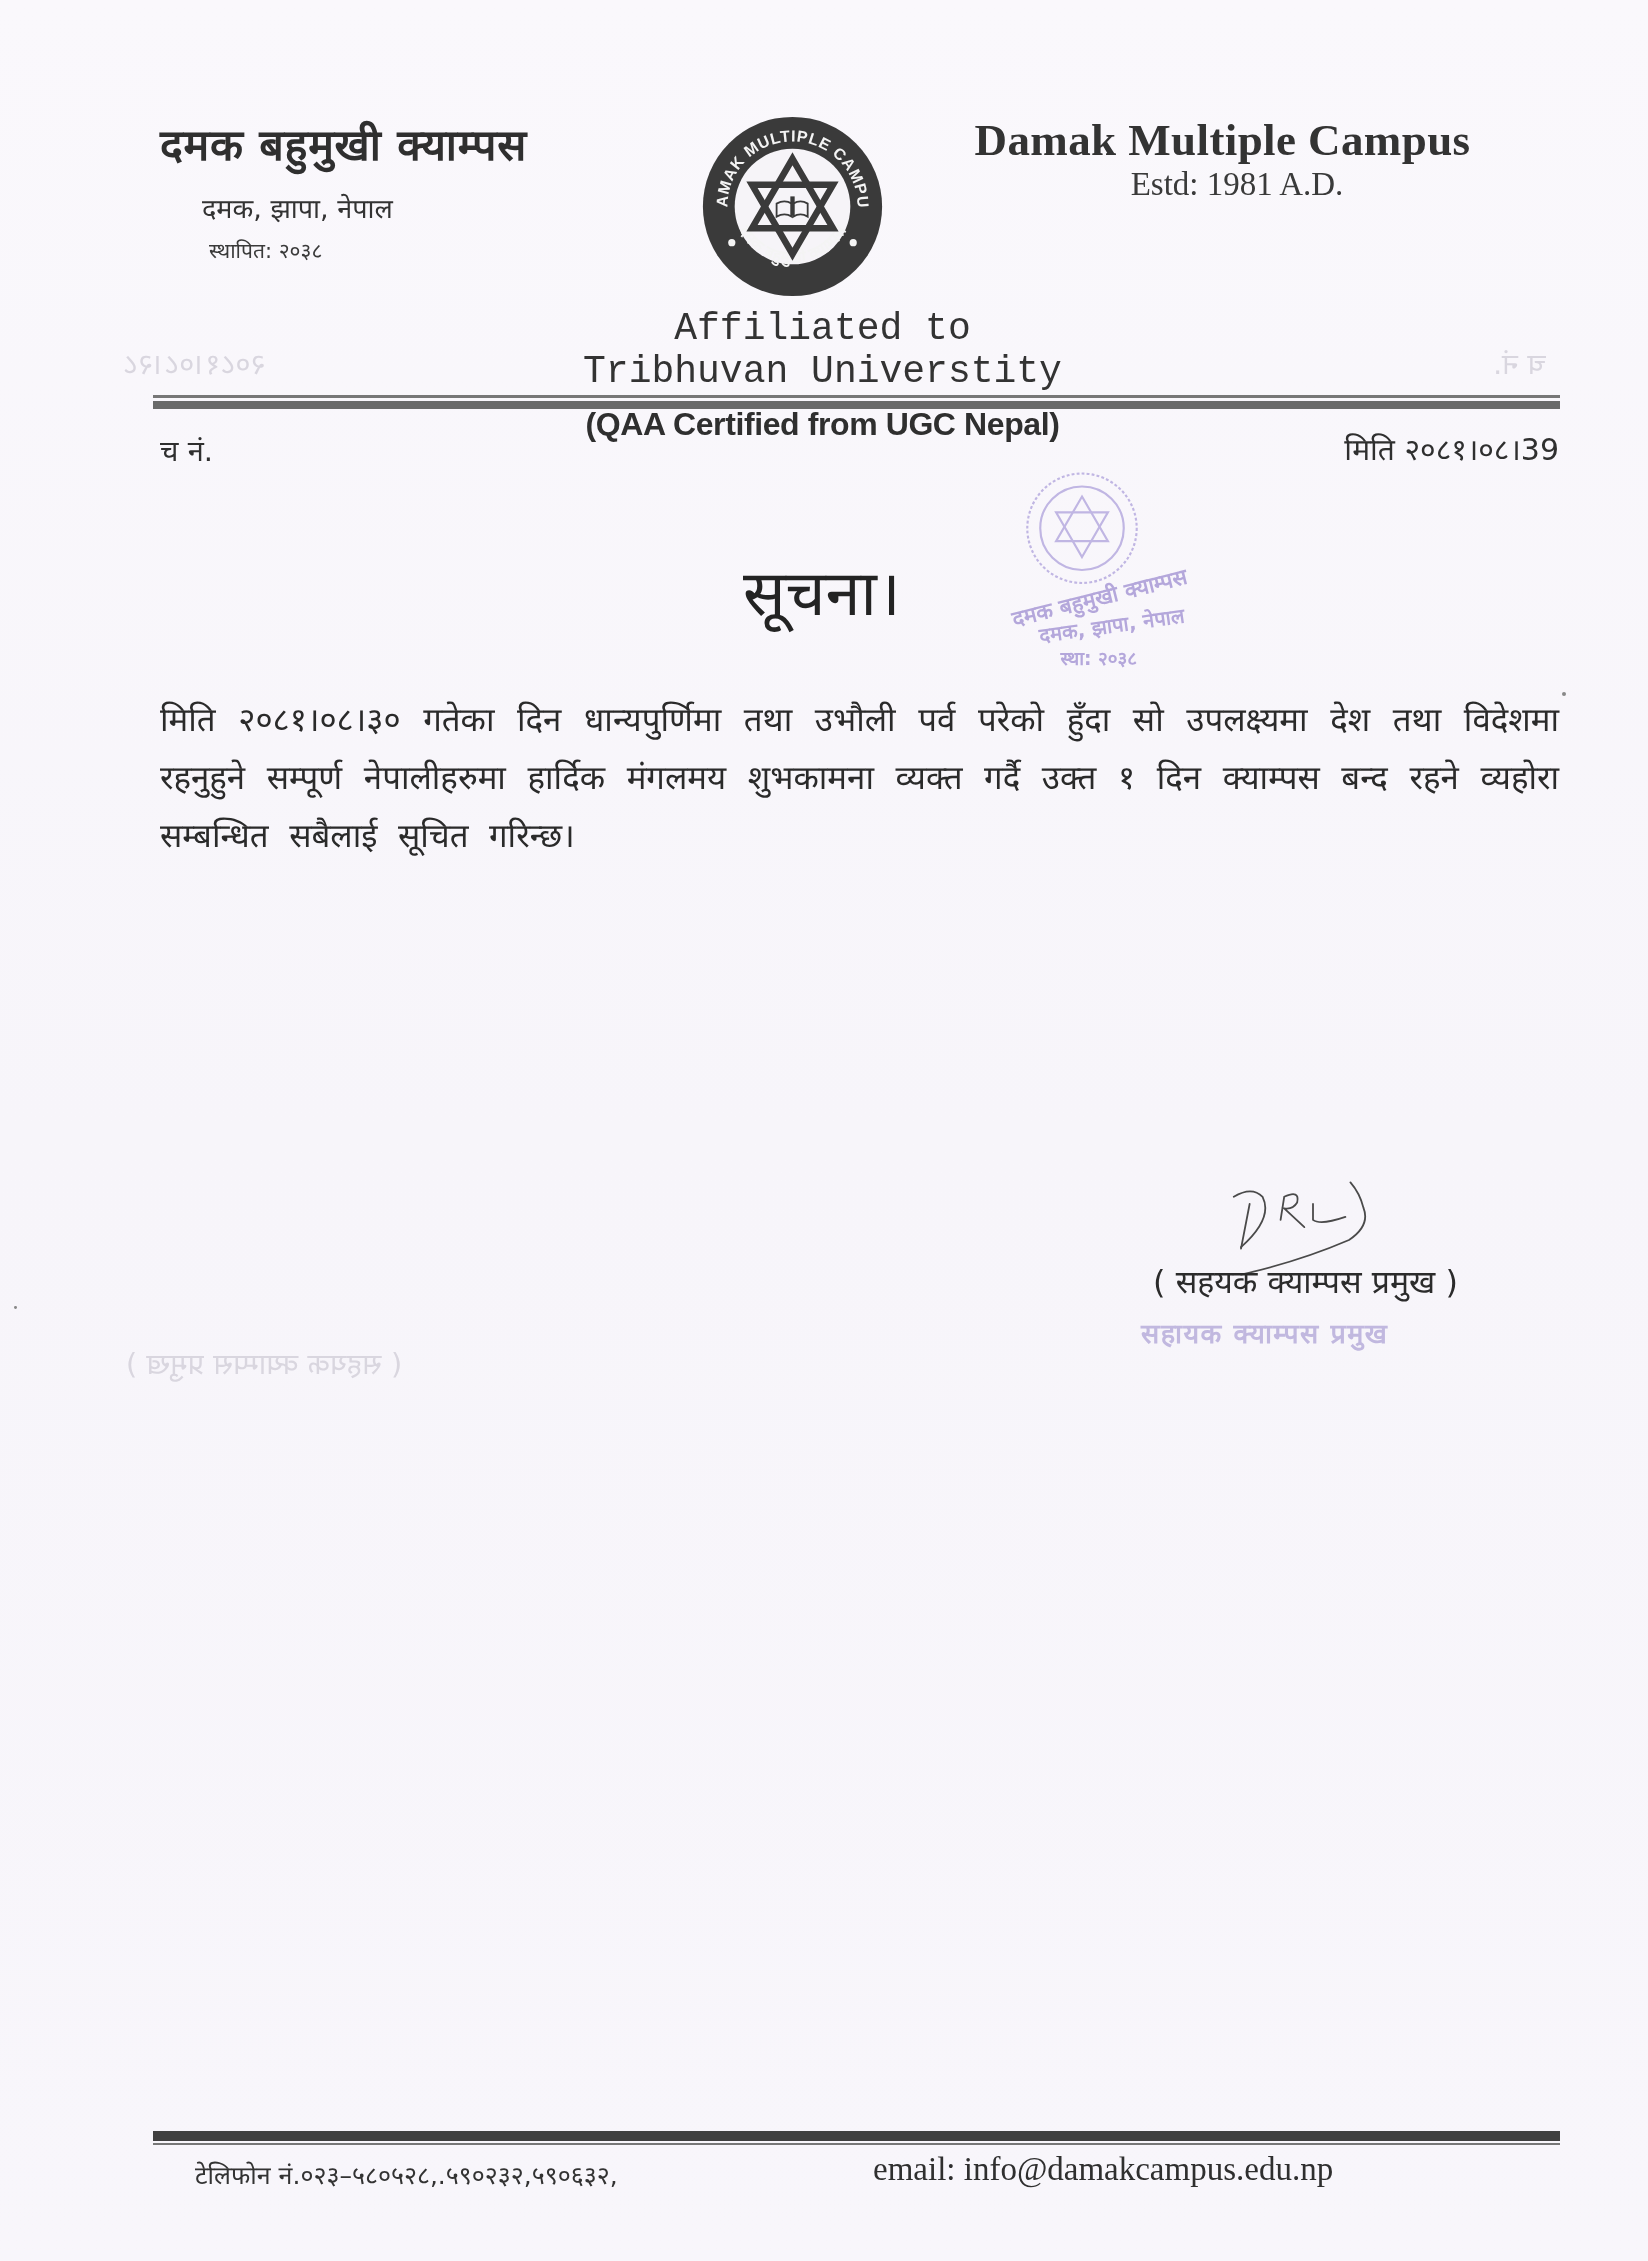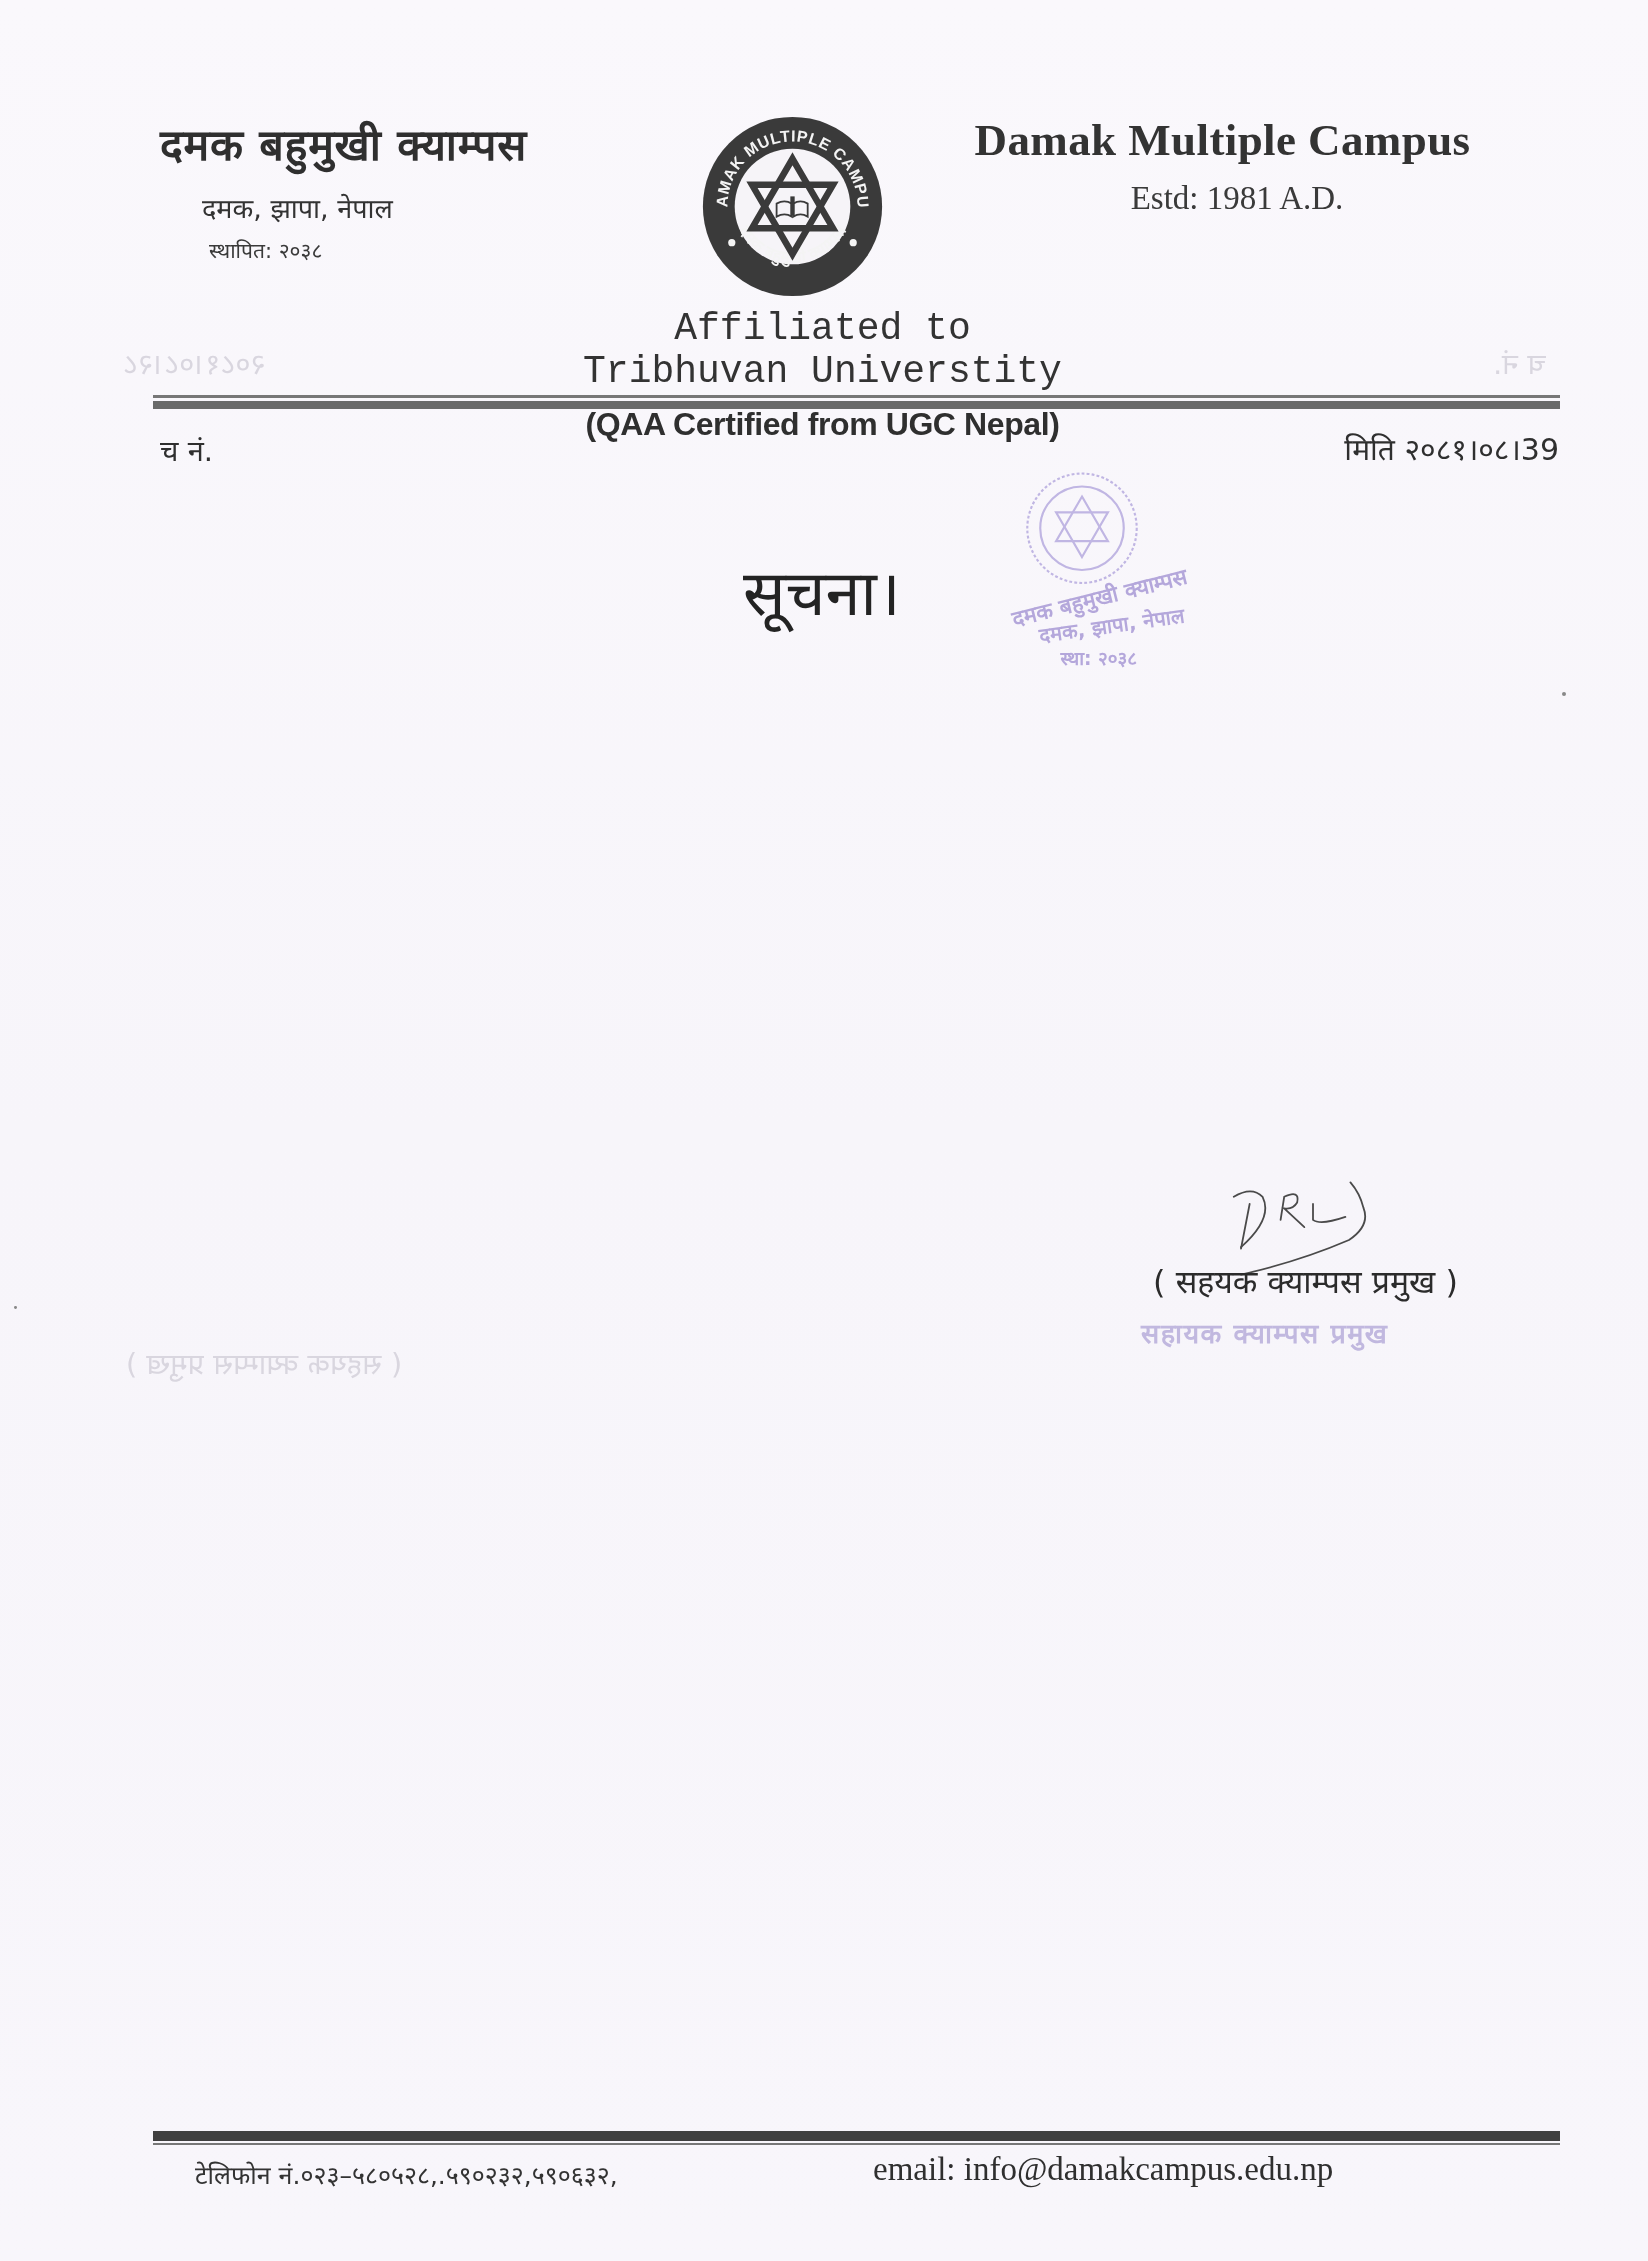--- a/index.html
+++ b/index.html
@@ -79,21 +79,21 @@
     .hdr-right .sub1 {
       font-size: 39px;
       font-weight: bold;
       color: #333;
       margin-top: 2.9px;
       padding-left: 29px;
     }
     .hdr-right .sub2 {
       font-size: 33px;
       color: #3a3a3a;
-      margin-top: 14px;
+      margin-top: 0px;
       padding-left: 29px;
     }
     .affil {
       position: absolute;
       left: 563px;
       top: 307px;
       width: 519px;
       text-align: center;
     }
     .affil .line1 {
@@ -308,20 +308,21 @@
       <g fill="#a99ad6" opacity="0.85" font-family="DejaVu Sans, sans-serif" font-weight="bold">
         <text x="40" y="200" font-size="30" transform="rotate(-14 160 190)">दमक बहुमुखी क्याम्पस</text>
         <text x="80" y="240" font-size="28" transform="rotate(-8 160 230)">दमक, झापा, नेपाल</text>
         <text x="110" y="282" font-size="26">स्था: २०३८</text>
       </g>
     </svg>
   </div>
 
   <div class="notice-title">सूचना।</div>
 
+  <div class="body-text">मिति २०८१।०८।३० गतेका दिन धान्यपुर्णिमा तथा उभौली पर्व परेको हुँदा सो उपलक्ष्यमा देश तथा विदेशमा रहनुहुने सम्पूर्ण नेपालीहरुमा हार्दिक मंगलमय शुभकामना व्यक्त गर्दै उक्त १ दिन क्याम्पस बन्द रहने व्यहोरा सम्बन्धित सबैलाई सूचित गरिन्छ।</div>
 
   <div class="signature">
     <svg width="238" height="108" viewBox="0 0 330 150">
       <g fill="none" stroke="#4a4a4a" stroke-width="2.5" stroke-linecap="round">
         <path d="M30 40 Q55 25 70 40 Q85 70 40 110"></path>
         <path d="M52 50 L40 112"></path>
         <path d="M95 72 L100 40 Q122 30 118 48 Q112 58 100 56 L128 82"></path>
         <path d="M140 50 L140 72 Q150 80 185 68"></path>
         <path d="M192 20 Q205 35 210 55 Q220 80 190 100 Q120 130 40 148"></path>
       </g>

